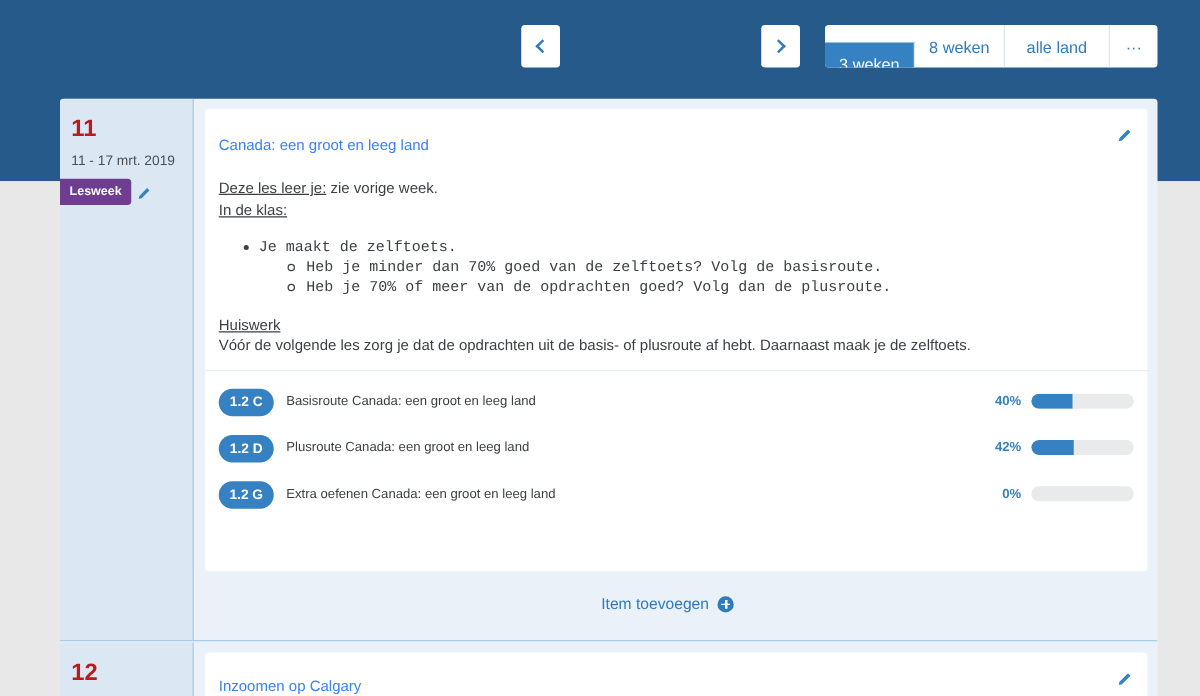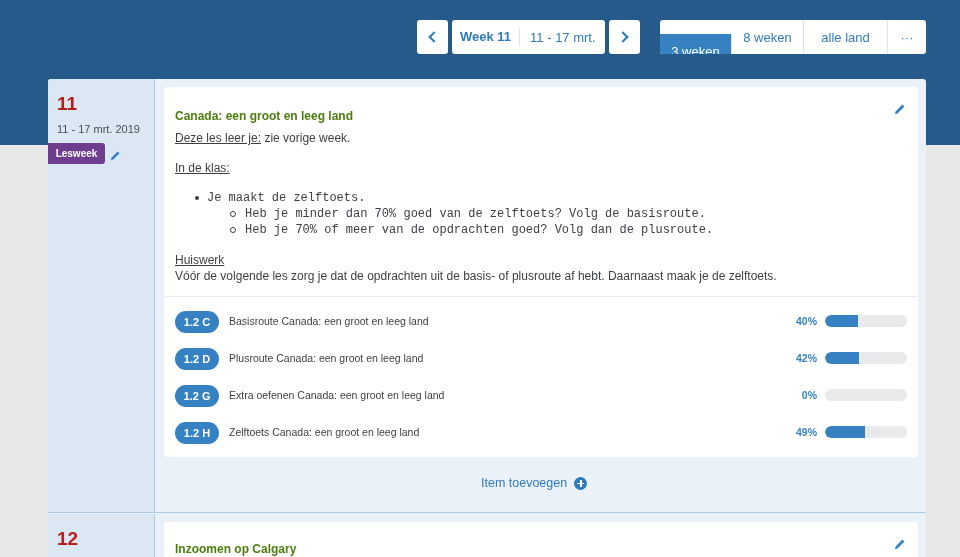--- a/index.html
+++ b/index.html
@@ -60,26 +60,26 @@
     background: #6f3d8f; color: #fff; font-size: 10px; font-weight: bold;
     border-radius: 0 3px 3px 0; display: flex; align-items: center; justify-content: center;
   }
   .side-pencil { position: absolute; left: 62px; top: 68px; }
 
   .card {
     position: absolute; left: 116px; top: 8px; width: 754px; background: #fff; border-radius: 3px;
   }
   .w11 .card { height: 370px; }
   .w12 .card { height: 60px; top: 8px; }
-  .card-title { position: absolute; left: 11px; top: 22px; font-size: 12px; font-weight: bold; color: #4d7c0f; }
+  .card-title { position: absolute; left: 11px; top: 22px; font-size: 12px; font-weight: normal; color: #3b82f6; }
   .w12 .card-title { top: 20px; }
   .card-pencil { position: absolute; right: 12px; top: 14px; }
   .content { position: absolute; left: 11px; top: 43px; width: 730px; font-size: 12px; color: #3c3f44; line-height: 16px; }
   .u { text-decoration: underline; }
-  .p1 { position: absolute; top: 0; left: 0; }
+  .p1 { position: absolute; top: 12px; left: 0; }
   .p2 { position: absolute; top: 30px; left: 0; }
   .list1 { position: absolute; top: 60px; left: 18px; font-family: Liberation Mono, monospace; }
   .li1 { position: relative; padding-left: 14px; }
   .li1::before { content: ""; position: absolute; left: 2px; top: 6px; width: 4px; height: 4px; border-radius: 50%; background: #3c3f44; }
   .li2 { position: relative; padding-left: 52px; }
   .li2::before { content: ""; position: absolute; left: 37px; top: 5px; width: 4px; height: 4px; border-radius: 50%; border: 1px solid #3c3f44; }
   .hw { position: absolute; top: 122px; left: 0; }
   .hw-text { position: absolute; top: 138px; left: 0; white-space: nowrap; }
   .divider { position: absolute; left: 0; top: 209px; width: 754px; height: 1px; background: #e6ecf2; }
 
@@ -112,24 +112,20 @@
 </head>
 <body>
 
 <div class="header-band"></div>
 <div class="left-shade"></div>
 <div class="right-shade"></div>
 
 <div class="nav">
   <div class="btn btn-prev">
     <span class="chev left"></span>
-  </div>
-  <div class="btn btn-week">
-    <span class="wk">Week 11</span>
-    <span class="range">11 - 17 mrt.</span>
   </div>
   <div class="btn btn-next">
     <span class="chev right"></span>
   </div>
   <div class="seg">
     <div class="seg-item s1 active">3 weken</div>
     <div class="seg-item s2">8 weken</div>
     <div class="seg-item s3">alle land</div>
     <div class="seg-item s4">···</div>
   </div>
@@ -189,28 +185,20 @@
             </div>
         </div>
         <div class="item">
           <div class="code">1.2 G</div>
           <div class="item-label">Extra oefenen Canada: een groot en leeg land</div>
           <div class="pct">0%</div>
           <div class="bar">
               <div class="fill" style="width:0%"></div>
             </div>
         </div>
-        <div class="item">
-          <div class="code">1.2 H</div>
-          <div class="item-label">Zelftoets Canada: een groot en leeg land</div>
-          <div class="pct">49%</div>
-          <div class="bar">
-              <div class="fill" style="width:49%"></div>
-            </div>
-        </div>
       </div>
     </div>
 
     <div class="add">
       <span>Item toevoegen</span>
       <span class="plus"></span>
     </div>
   </div>
 
   <div class="week-row w12">

